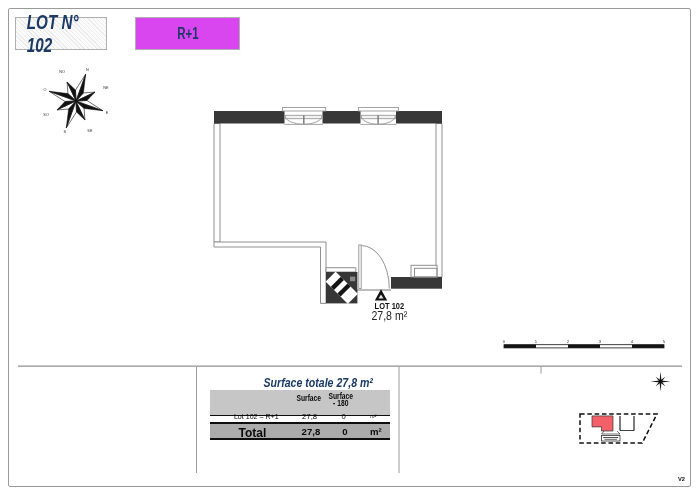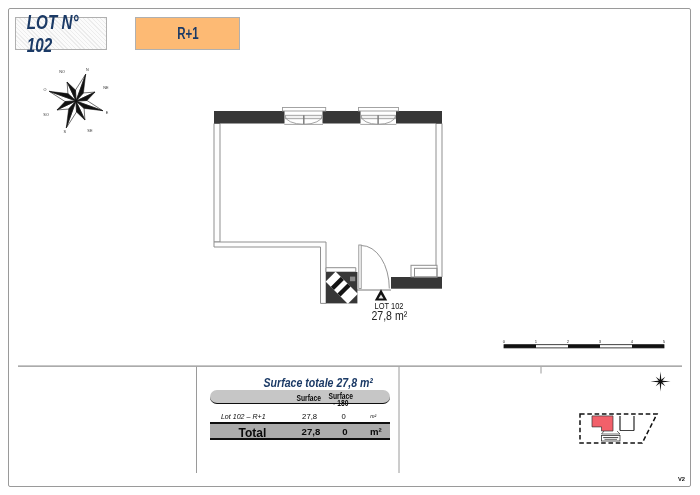--- a/index.html
+++ b/index.html
@@ -8,21 +8,21 @@
 <body>
 
 <div class="abs" style="left:8px; top:8px; width:683px; height:479px; border:1.6px solid #9a9a9a; border-radius:2px;"></div>
 
 <div class="abs" style="left:15px; top:17px; width:92px; height:33px; border:1px solid #b0b0b0;
   background:repeating-linear-gradient(45deg, #ececec 0px, #ececec 1px, #fbfbfb 1px, #fbfbfb 3px);
   display:flex; align-items:center; justify-content:center;">
   <span style="font-size:20px; font-weight:bold; font-style:italic; color:#1b3a66; display:inline-block; transform:scaleX(0.76);">LOT N° 102</span>
 </div>
 
-<div class="abs" style="left:135px; top:17px; width:105px; height:33px; border:1px solid #b0b0b0; background:#fdba74;
+<div class="abs" style="left:135px; top:17px; width:105px; height:33px; border:1px solid #b0b0b0; background:#d946ef;
   display:flex; align-items:center; justify-content:center;">
   <span style="font-size:16px; font-weight:bold; color:#1b3a66; display:inline-block; transform:scaleX(0.72);">R+1</span>
 </div>
 
 <svg class="abs" style="left:0; top:0;" width="700" height="495" viewBox="0 0 700 495">
 
   <path d="M85.7,74.2 L75.5,90.0 L76.0,101.0 Z" fill="#fff" stroke="#111" stroke-width="0.6"></path>
   <path d="M95.0,92.1 L83.4,92.9 L76.0,101.0 Z" fill="#fff" stroke="#111" stroke-width="0.6"></path>
   <path d="M102.8,110.7 L87.0,100.5 L76.0,101.0 Z" fill="#fff" stroke="#111" stroke-width="0.6"></path>
   <path d="M84.9,120.0 L84.1,108.4 L76.0,101.0 Z" fill="#fff" stroke="#111" stroke-width="0.6"></path>
@@ -143,30 +143,30 @@
     <line x1="620" y1="415.9" x2="620" y2="430.5" stroke="#111" stroke-width="1.1"></line>
     <line x1="634" y1="415.9" x2="634" y2="430.5" stroke="#111" stroke-width="1.1"></line>
     <line x1="620" y1="430.5" x2="634" y2="430.5" stroke="#111" stroke-width="0.8"></line>
     <path d="M604,431 L601.5,434 L620,434 L617,431" fill="none" stroke="#333" stroke-width="0.7"></path>
     <rect x="601.5" y="435.5" width="18.5" height="5.5" fill="#fff" stroke="#333" stroke-width="0.8"></rect>
     <rect x="603.2" y="437" width="15" height="1.1" fill="#555"></rect>
     <rect x="604.5" y="438.9" width="12.5" height="1" fill="#777"></rect>
   </g>
 </svg>
 
-<div class="abs" style="left:339px; top:300.9px; width:100px; text-align:center; font-size:8.8px; font-weight:normal; color:#111;"><span style="display:inline-block; transform:scaleX(0.85);">LOT 102</span></div>
+<div class="abs" style="left:339px; top:300.9px; width:100px; text-align:center; font-size:8.8px; font-weight:bold; color:#111;"><span style="display:inline-block; transform:scaleX(0.85);">LOT 102</span></div>
 <div class="abs" style="left:339.5px; top:309.4px; width:100px; text-align:center; font-size:12px; color:#222;"><span style="display:inline-block; transform:scaleX(0.88);">27,8 m²</span></div>
 
 <div class="abs" style="left:207px; top:374.5px; width:180px; text-align:right; font-size:13.4px; font-weight:bold; font-style:italic; color:#1b3a66; white-space:nowrap;"><span style="display:inline-block; transform:scaleX(0.79);">Surface totale 27,8 m²</span></div>
-<div class="abs" style="left:210px; top:390.3px; width:180px; height:14px; background:#c6c6c6; border-bottom:1.9px solid #0e0e0e;border-radius:9px;">
+<div class="abs" style="left:210px; top:390.3px; width:180px; height:26px; background:#c6c6c6; border-bottom:1.9px solid #0e0e0e;">
   <div class="abs" style="left:82.5px; top:2.6px; width:30px; text-align:center; font-size:8.6px; font-weight:bold; color:#0a0a0a; white-space:nowrap;"><span style="display:inline-block; transform:scaleX(0.78);">Surface</span></div>
   <div class="abs" style="left:114.5px; top:2.6px; width:30px; text-align:center; font-size:8.6px; font-weight:bold; color:#0a0a0a; line-height:7.6px;"><span style="display:inline-block; transform:scaleX(0.78);">Surface<br>- 180</span></div>
 </div>
 <div class="abs" style="left:210px; top:410.4px; width:180px; height:11px;">
-  <div class="abs" style="left:9px; top:1.2px; width:62px; text-align:left; font-size:7.7px; font-style:italic; color:#0a0a0a; white-space:nowrap;"><span style="display:inline-block; transform:scaleX(0.92);">Lot 102 – R+1</span></div>
+  <div class="abs" style="left:9px; top:1.2px; width:62px; text-align:right; font-size:7.7px; color:#0a0a0a; white-space:nowrap;"><span style="display:inline-block; transform:scaleX(0.92);">Lot 102 – R+1</span></div>
   <div class="abs" style="left:84.6px; top:1.2px; width:30px; text-align:center; font-size:7.7px; color:#0a0a0a;">27,8</div>
   <div class="abs" style="left:118.7px; top:1.2px; width:30px; text-align:center; font-size:7.7px; color:#0a0a0a;">0</div>
   <div class="abs" style="left:155.3px; top:2.8px; width:16px; text-align:center; font-size:5.2px; font-style:italic; color:#0a0a0a;">m²</div>
 </div>
 <div class="abs" style="left:210px; top:421.7px; width:180px; height:18px; background:#ababab; border-top:2.2px solid #0e0e0e; border-bottom:2.4px solid #0e0e0e;">
   <div class="abs" style="left:12.4px; top:2.2px; width:60px; text-align:center; font-size:12px; font-weight:bold; color:#0a0a0a;">Total</div>
   <div class="abs" style="left:75.9px; top:2.2px; width:50px; text-align:center; font-size:9.6px; font-weight:bold; color:#0a0a0a;">27,8</div>
   <div class="abs" style="left:110px; top:2.2px; width:50px; text-align:center; font-size:9.6px; font-weight:bold; color:#0a0a0a;">0</div>
   <div class="abs" style="left:140.8px; top:2.2px; width:50px; text-align:center; font-size:9.6px; font-weight:bold; color:#0a0a0a;">m²</div>
 </div>

